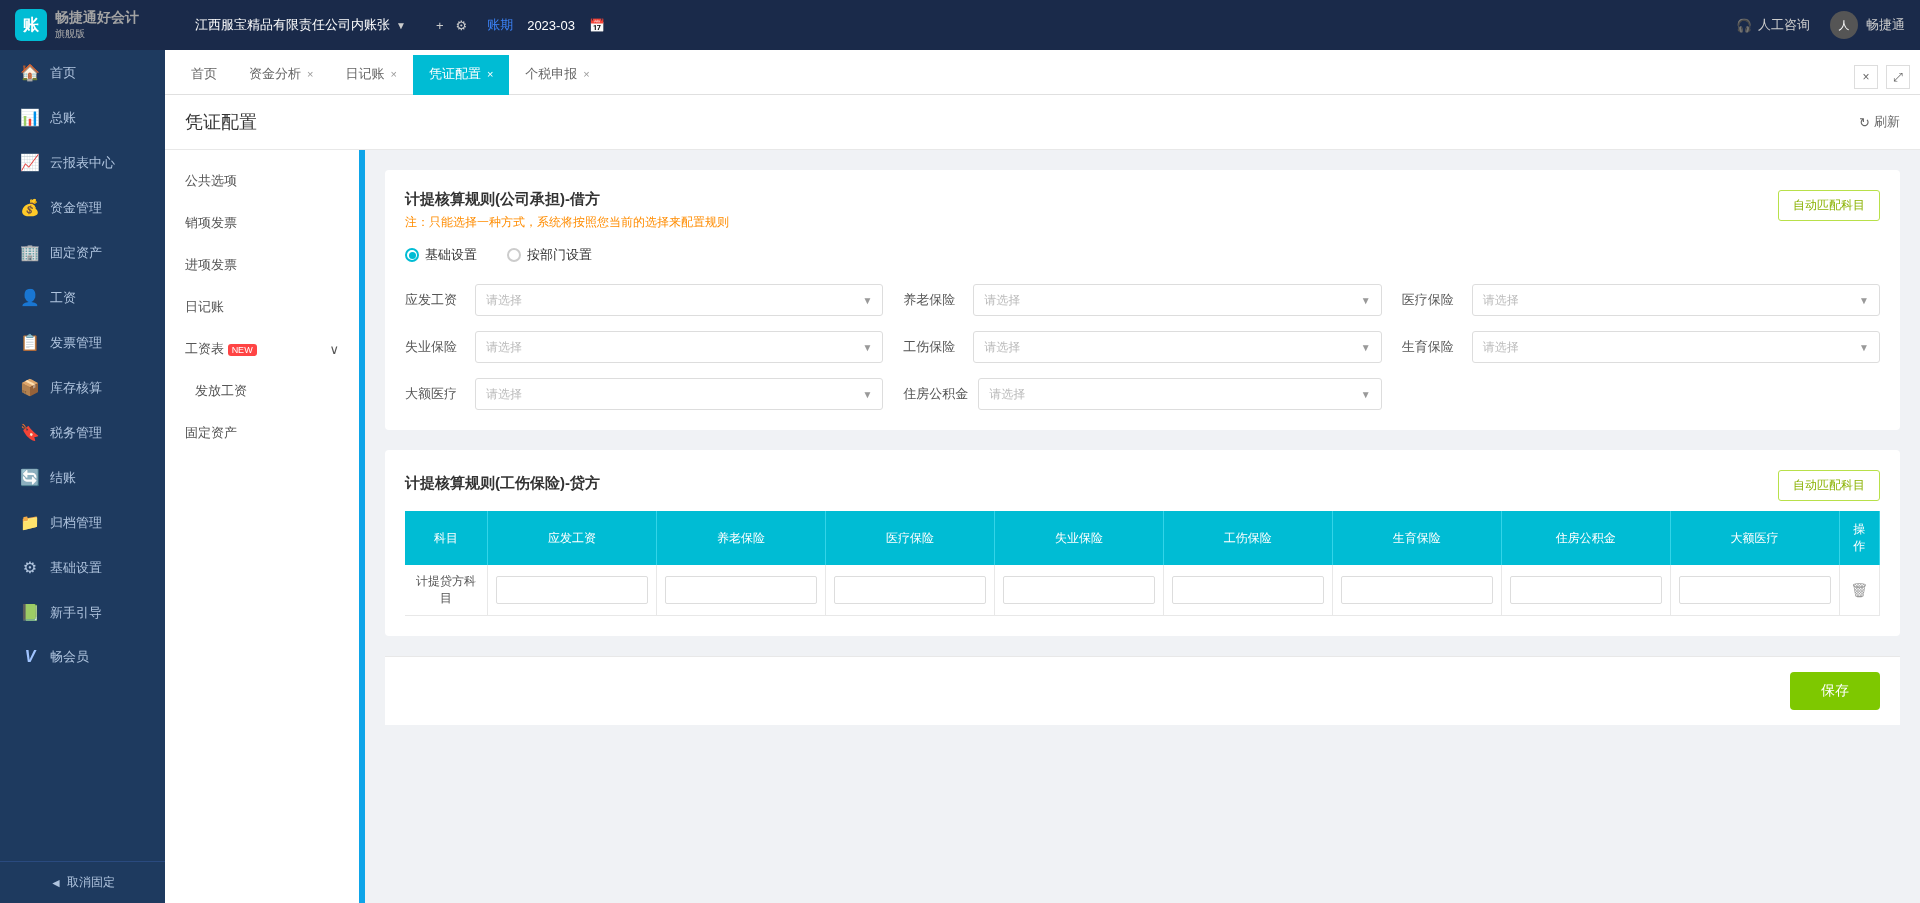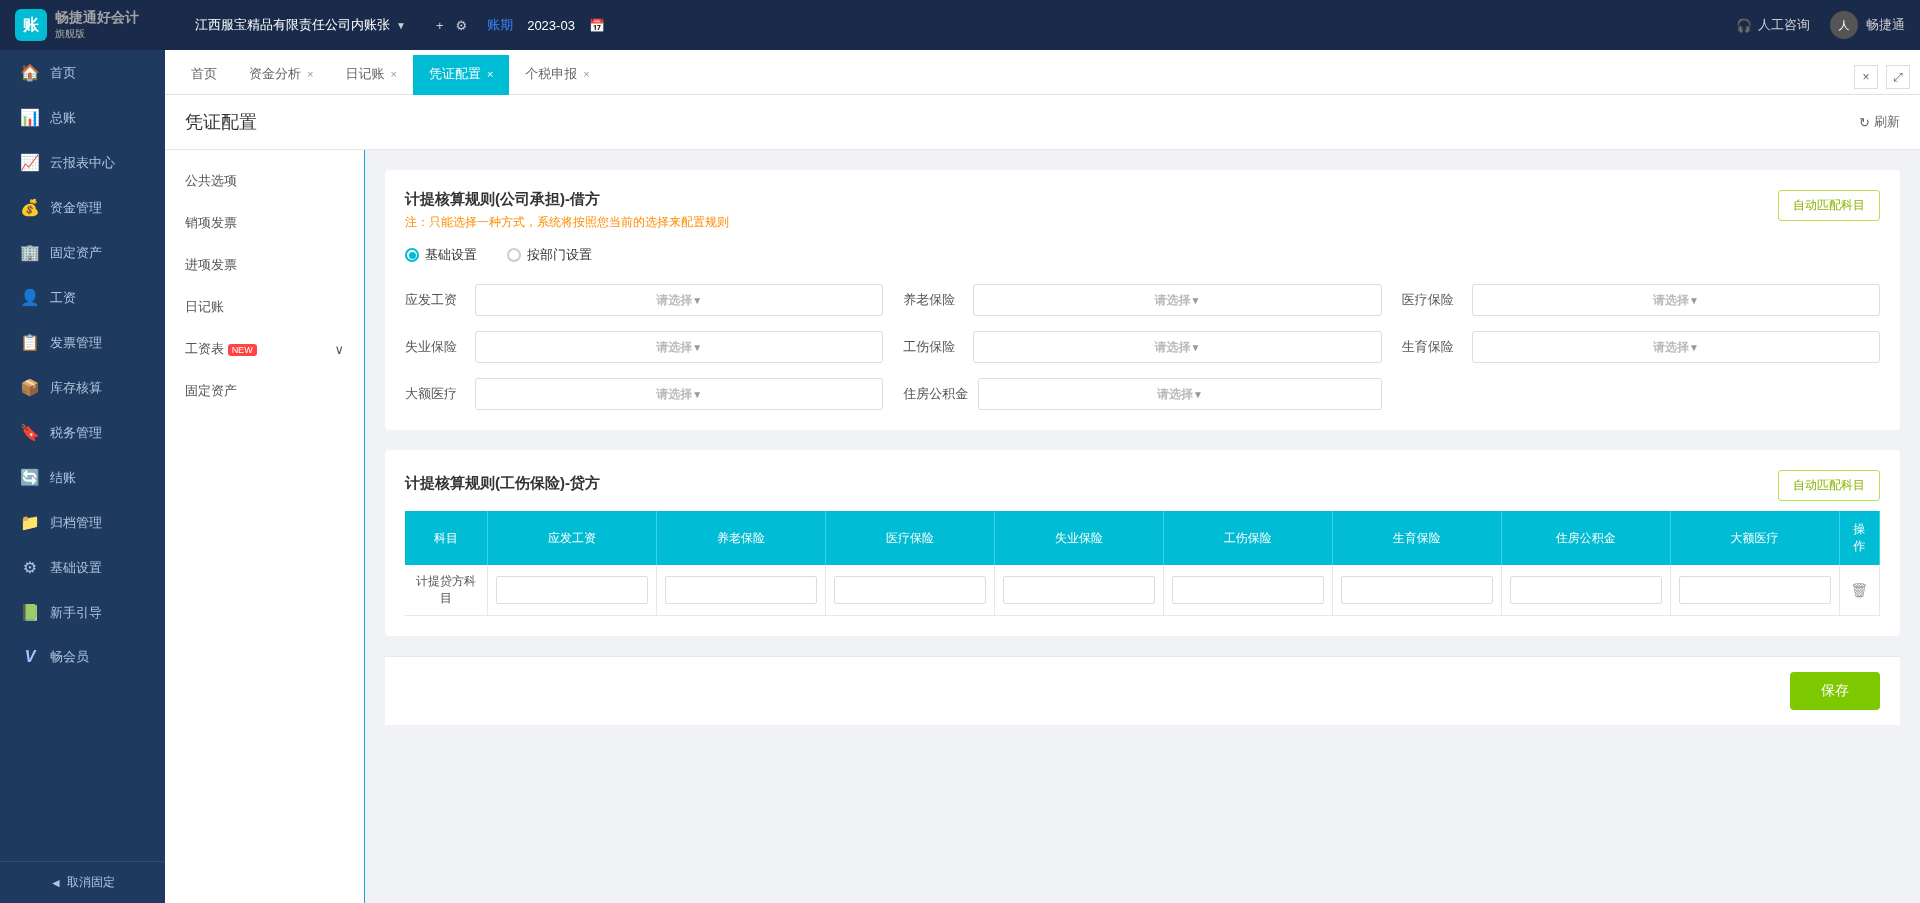--- a/index.html
+++ b/index.html
@@ -45,21 +45,21 @@
 
     
     .page-header { background: white; padding: 15px 20px; display: flex; align-items: center; justify-content: space-between; border-bottom: 1px solid #e8e8e8; flex-shrink: 0; }
     .page-title { font-size: 18px; color: #333; font-weight: 500; }
     .refresh-btn { display: flex; align-items: center; gap: 4px; color: #666; cursor: pointer; font-size: 13px; }
 
     
     .page-body { display: flex; flex: 1; overflow: hidden; }
 
     
-    .left-nav { width: 200px; background: white; border-right: 1px solid #0ea5e9; flex-shrink: 0; padding: 10px 0; }
+    .left-nav { width: 200px; background: white; border-right: 6px solid #0ea5e9; flex-shrink: 0; padding: 10px 0; }
     .left-nav-item { padding: 12px 20px; font-size: 13px; color: #555; cursor: pointer; }
     .left-nav-item.active { background: #00bcd4; color: white; }
     .left-nav-item.sub { padding-left: 30px; }
     .left-nav-group { position: relative; }
     .left-nav-group-header { display: flex; align-items: center; justify-content: space-between; padding: 12px 20px; font-size: 13px; color: #555; cursor: pointer; }
     .new-badge { background: #ff4444; color: white; font-size: 9px; padding: 1px 4px; border-radius: 3px; }
 
     
     .right-content { flex: 1; overflow: auto; padding: 20px; }
 
@@ -72,21 +72,21 @@
     .radio-group { display: flex; gap: 30px; margin-bottom: 20px; align-items: center; }
     .radio-item { display: flex; align-items: center; gap: 6px; cursor: pointer; font-size: 13px; color: #333; }
     .radio-circle { width: 14px; height: 14px; border-radius: 50%; border: 2px solid #00bcd4; display: flex; align-items: center; justify-content: center; }
     .radio-circle.checked::after { content: ''; width: 7px; height: 7px; border-radius: 50%; background: #00bcd4; display: block; }
     .radio-circle.unchecked { border-color: #ccc; }
 
     
     .form-grid { display: grid; grid-template-columns: repeat(3, 1fr); gap: 15px 20px; }
     .form-row { display: flex; align-items: center; gap: 10px; }
     .form-label { min-width: 60px; color: #555; font-size: 13px; white-space: nowrap; }
-    .form-select { flex: 1; height: 32px; border: 1px solid #ddd; border-radius: 3px; padding: 0 10px; font-size: 12px; color: #999; display: flex; align-items: center; justify-content: center; cursor: pointer; background: white; font-weight: bold; }
+    .form-select { flex: 1; height: 32px; border: 1px solid #ddd; border-radius: 3px; padding: 0 10px; font-size: 12px; color: #999; display: flex; align-items: center; justify-content: space-between; cursor: pointer; background: white; }
     .form-select .sel-arrow { color: #999; font-size: 10px; }
 
     
     .auto-match-btn { float: right; padding: 6px 14px; border: 1px solid #b8e04a; color: #8ab200; background: white; border-radius: 3px; cursor: pointer; font-size: 12px; }
 
     
     .data-table { width: 100%; border-collapse: collapse; margin-top: 10px; }
     .data-table th { background: #00bcd4; color: white; padding: 10px 8px; text-align: center; font-size: 12px; font-weight: normal; border-right: 1px solid #33d4e8; }
     .data-table td { padding: 8px; text-align: center; border-bottom: 1px solid #e8e8e8; border-right: 1px solid #e8e8e8; font-size: 12px; color: #555; }
     .data-table input { width: 100%; border: 1px solid #ddd; height: 28px; padding: 0 5px; font-size: 12px; border-radius: 2px; text-align: center; outline: none; }
@@ -244,20 +244,21 @@
       <div class="left-nav">
         <div class="left-nav-item">公共选项</div>
         <div class="left-nav-item">销项发票</div>
         <div class="left-nav-item">进项发票</div>
         <div class="left-nav-item">日记账</div>
         <div class="left-nav-group">
           <div class="left-nav-group-header">
             <span>工资表 <span class="new-badge">NEW</span></span>
             <span>∨</span>
           </div>
+          <div class="left-nav-item sub">发放工资</div>
         </div>
         <div class="left-nav-item">固定资产</div>
       </div>
 
       <div class="right-content">
 
         <div class="section">
           <div style="display:flex; justify-content:space-between; align-items:flex-start;">
             <div>
               <div class="section-title">计提核算规则(公司承担)-借方</div>

